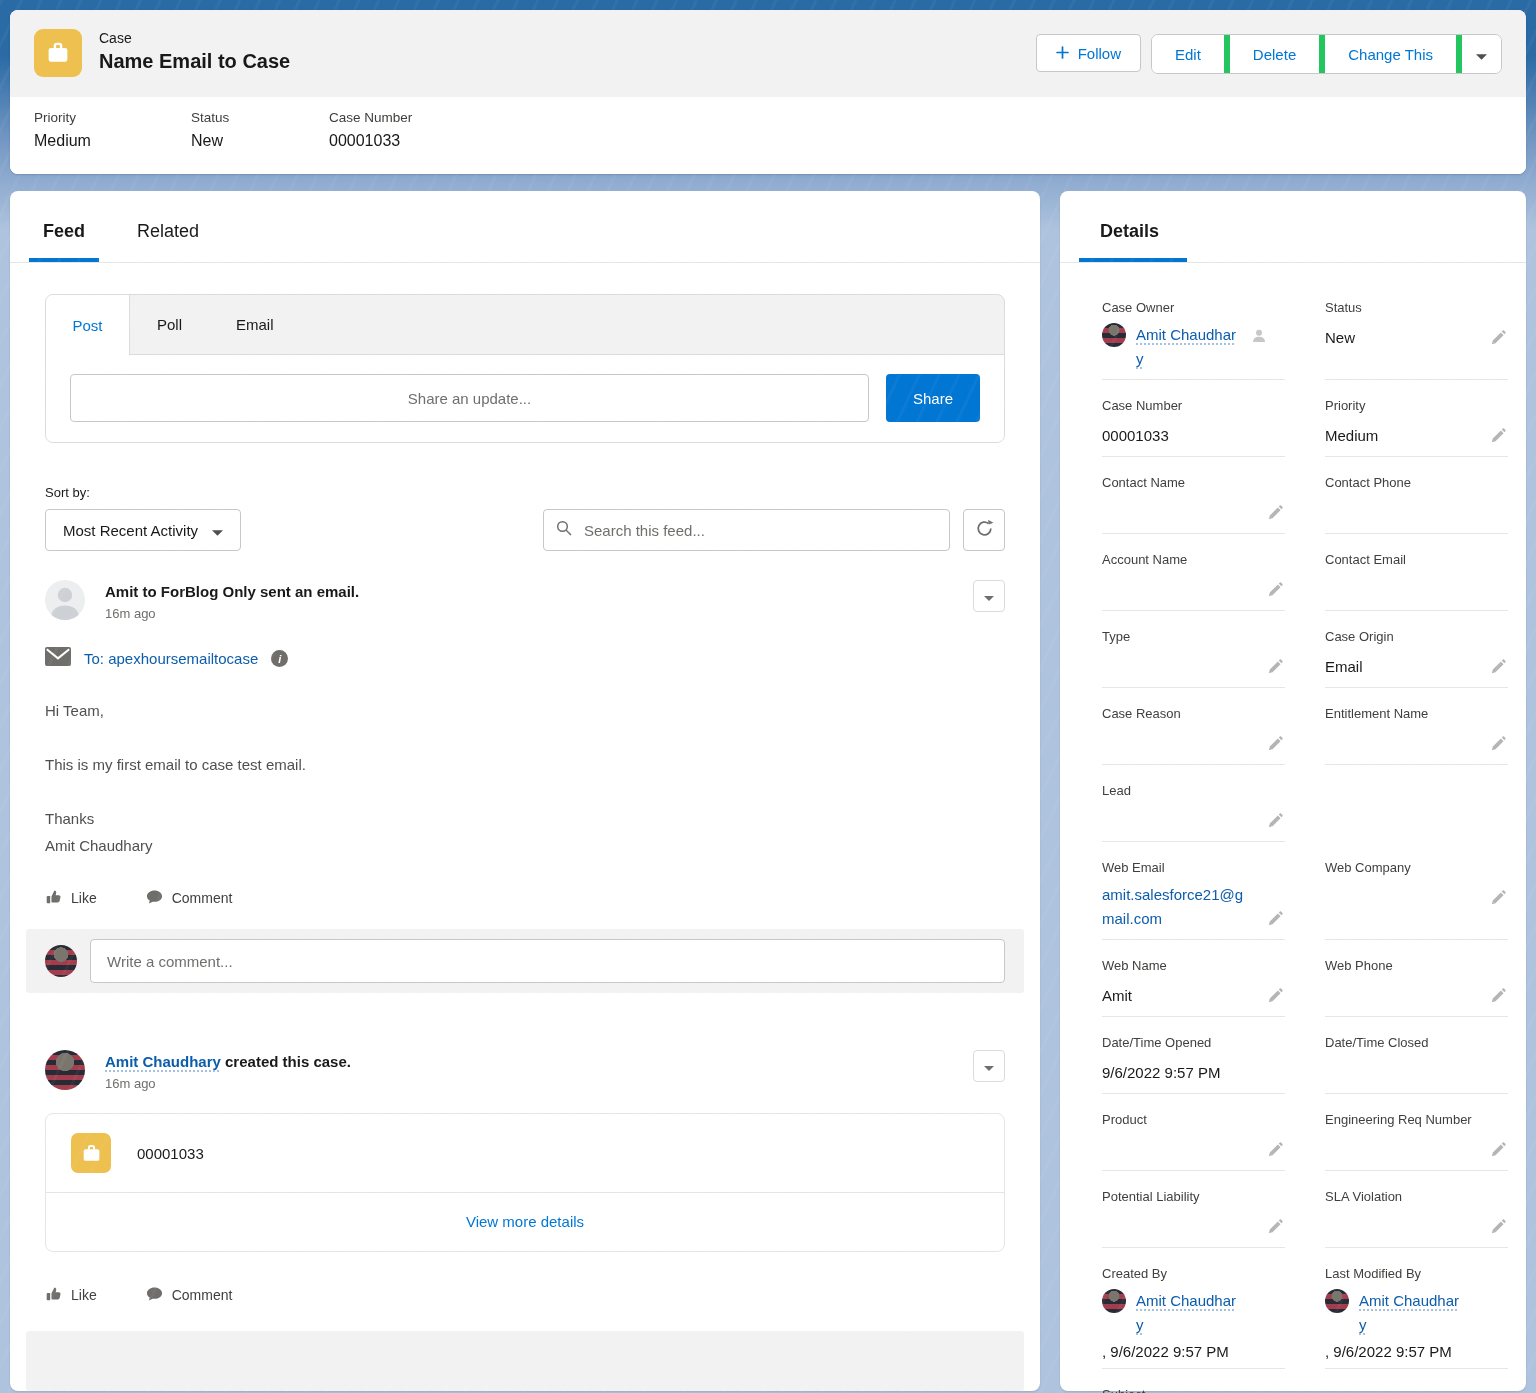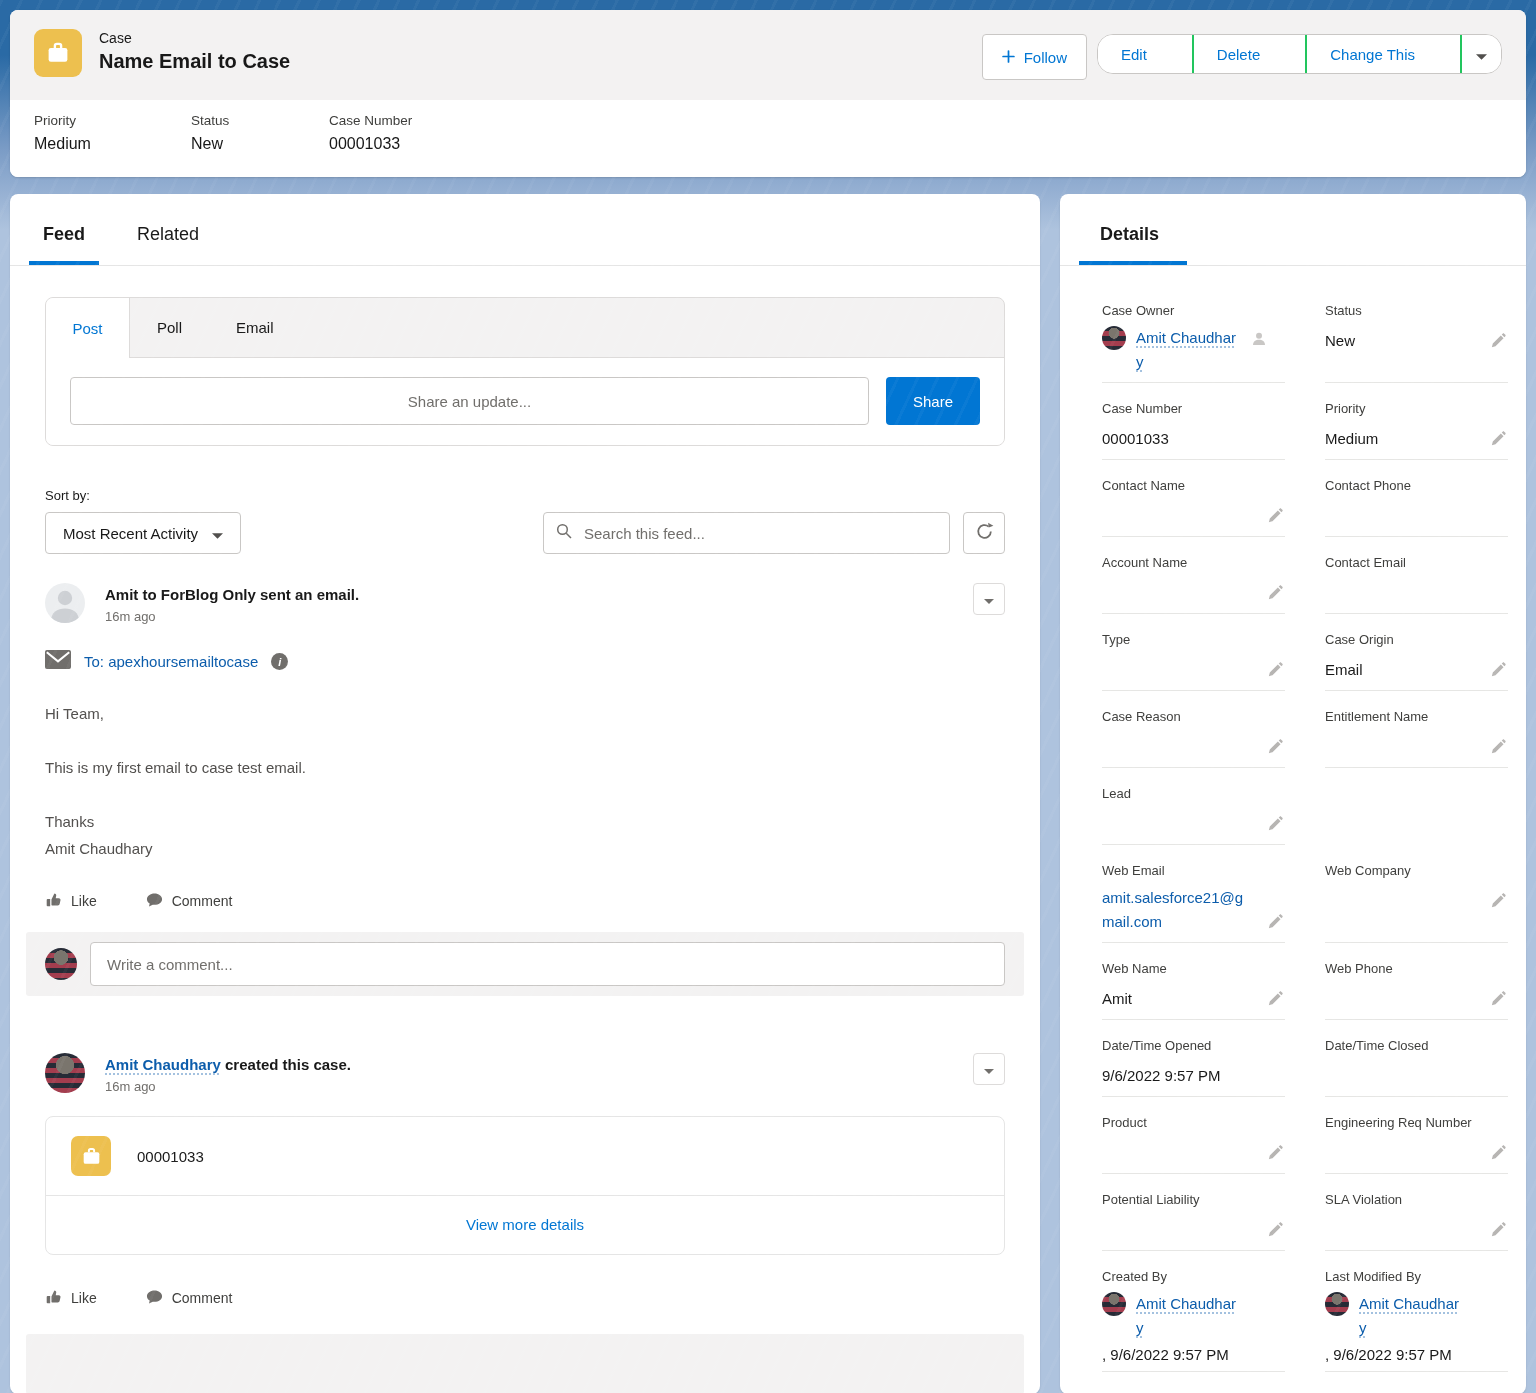--- a/index.html
+++ b/index.html
@@ -17,24 +17,24 @@
     box-shadow:0 1px 2px rgba(0,0,0,.15);overflow:hidden;}
   .header-top{display:flex;justify-content:space-between;align-items:flex-start;
     background:#f3f2f2;padding:19px 24px 20px;}
   .entity{display:flex;gap:17px;}
   .case-icon{width:48px;height:48px;border-radius:9px;background:#edc04f;display:flex;
     align-items:center;justify-content:center;flex:none;}
   .case-icon svg{width:30px;height:30px;}
   .entity-label{font-size:14px;margin-top:1px;}
   .entity-title{font-size:20px;font-weight:700;margin-top:4px;}
   .header-actions{display:flex;gap:10px;margin-top:5px;}
-  .btn{display:flex;align-items:center;gap:9px;height:46px;padding:0 19px;background:#fff;
+  .btn{display:flex;align-items:center;gap:9px;height:38px;padding:0 19px;background:#fff;
     border:1px solid #c9c7c5;border-radius:4px;color:#0176d3;font-size:15px;justify-content:center;}
-  .btn-group{display:flex;height:38px;border:1px solid #c9c7c5;border-radius:16px;background:#fff;overflow:hidden;gap:22px;}
-  .btn-group button{background:#fff;border:none;border-left:2px solid #22c55e;padding:0 23px;
+  .btn-group{display:flex;height:38px;border:1px solid #c9c7c5;border-radius:7px;background:#fff;overflow:hidden;}
+  .btn-group button{background:#fff;border:none;border-left:6px solid #22c55e;padding:0 23px;
     color:#0176d3;font-size:15px;height:100%;}
   .btn-group button:first-child{border-left:none;}
   .btn-group .caret-seg{padding:0 14px;}
   .caret{width:11px;height:6px;display:inline-block;}
   .header-fields{display:flex;background:#fff;padding:13px 24px 24px;gap:0;}
   .hfield{min-width:157px;}
   .hfield:nth-child(2){min-width:138px;}
   .hfield .hlabel{font-size:13.5px;color:#3e3e3c;}
   .hfield .hvalue{font-size:16px;color:#181818;margin-top:7px;}
 

